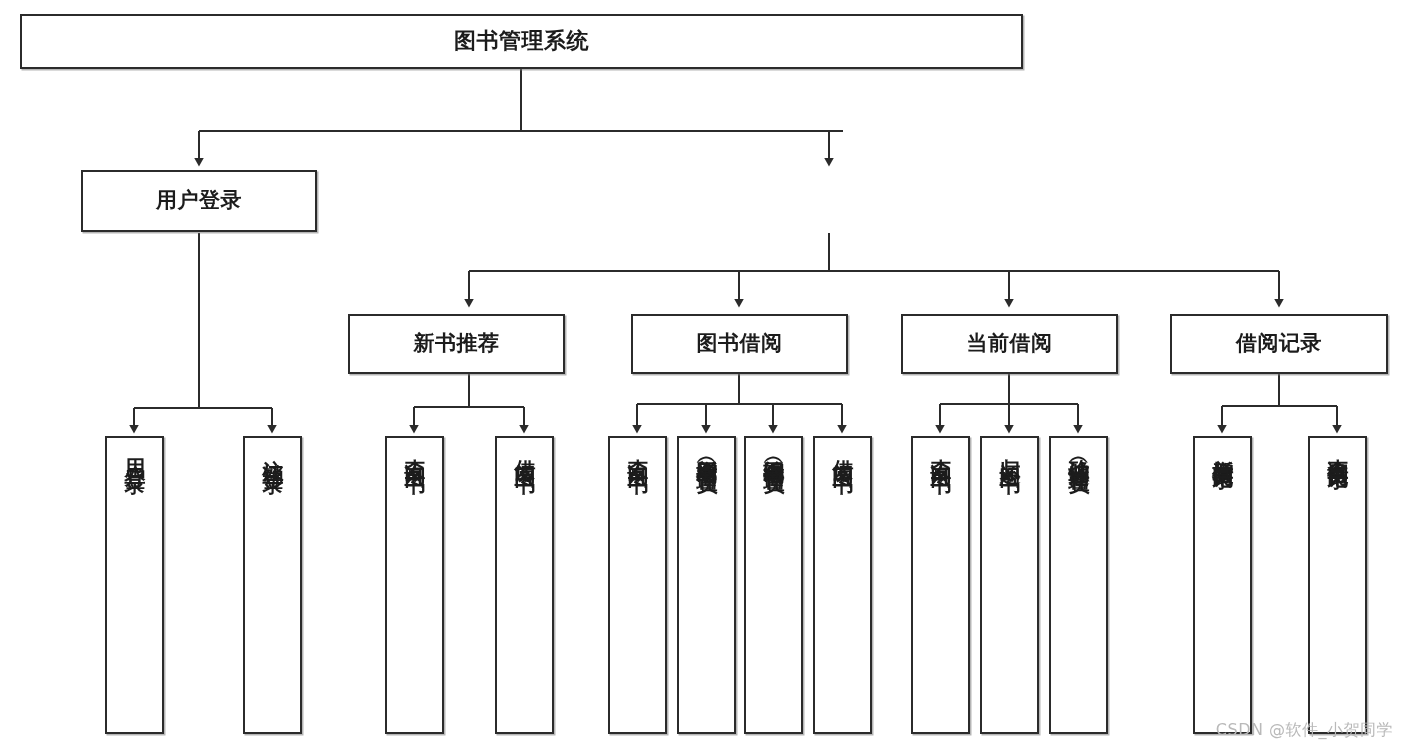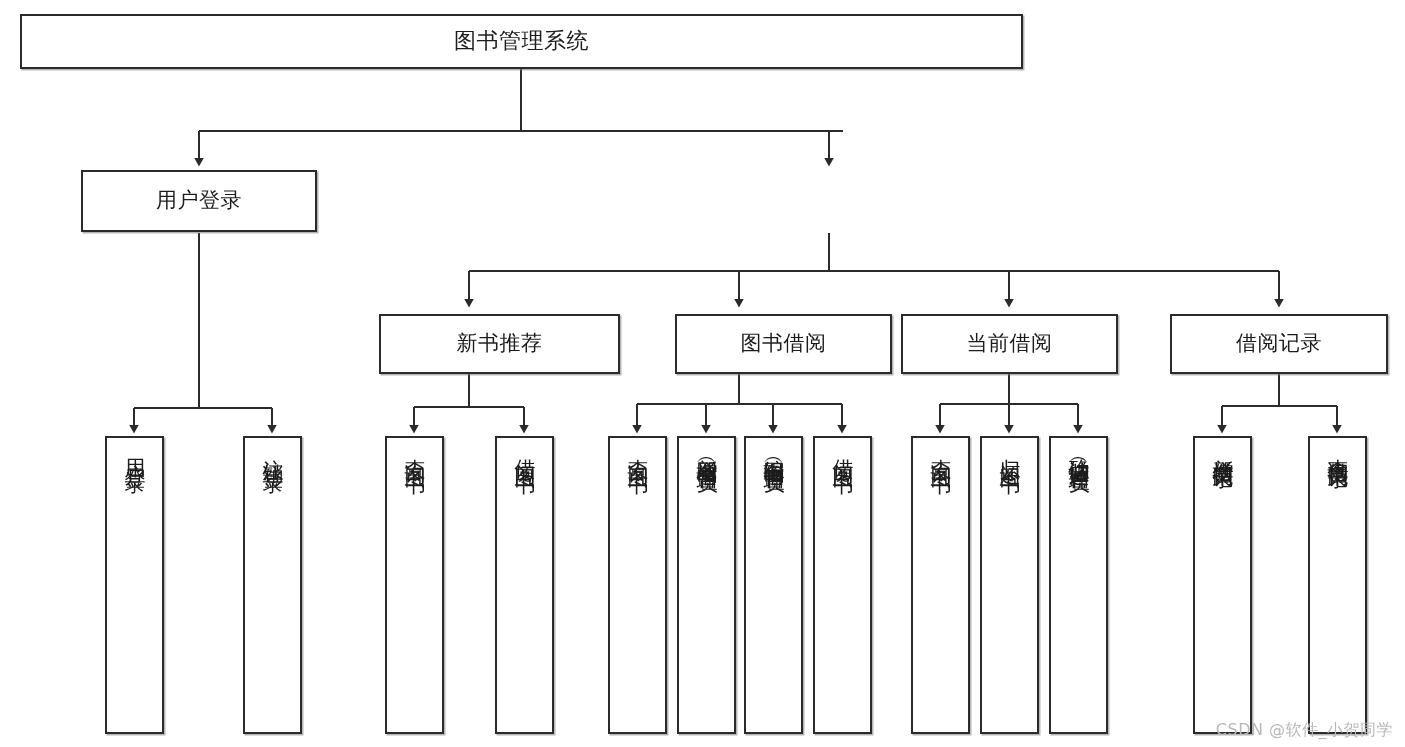--- a/index.html
+++ b/index.html
@@ -36,20 +36,21 @@
   .node {
     position: absolute;
     box-sizing: border-box;
     background: #ffffff;
     border: 2px solid #2b2b2b;
     box-shadow: 1.5px 1.5px 0 0 rgba(120,120,120,0.55);
     z-index: 2;
     display: flex;
     align-items: center;
     justify-content: center;
+    font-weight: bold;
   }
   .node-label {
     display: block;
     text-align: center;
     line-height: 1.12;
     letter-spacing: 0.5px;
     color: #1c1c1c;
   }
   
   .node.horiz .node-label {
@@ -147,24 +148,24 @@
   </svg>
 
   <div class="node horiz root" style="left:20px; top:14px; width:1003px; height:55px;">
     <span class="node-label">图书管理系统</span>
   </div>
 
   <div class="node horiz" style="left:81px; top:170px; width:236px; height:62px;">
     <span class="node-label">用户登录</span>
   </div>
 
-  <div class="node horiz" style="left:379px; top:314px; width:241px; height:60px;">
+  <div class="node horiz" style="left:348px; top:314px; width:217px; height:60px;">
     <span class="node-label">新书推荐</span>
   </div>
-  <div class="node horiz" style="left:631px; top:314px; width:217px; height:60px;margin-left:44px;">
+  <div class="node horiz" style="left:631px; top:314px; width:217px; height:60px;">
     <span class="node-label">图书借阅</span>
   </div>
   <div class="node horiz" style="left:901px; top:314px; width:217px; height:60px;">
     <span class="node-label">当前借阅</span>
   </div>
   <div class="node horiz" style="left:1170px; top:314px; width:218px; height:60px;">
     <span class="node-label">借阅记录</span>
   </div>
 
   <div class="node vert" style="left:105px; top:436px; width:59px; height:298px;">

